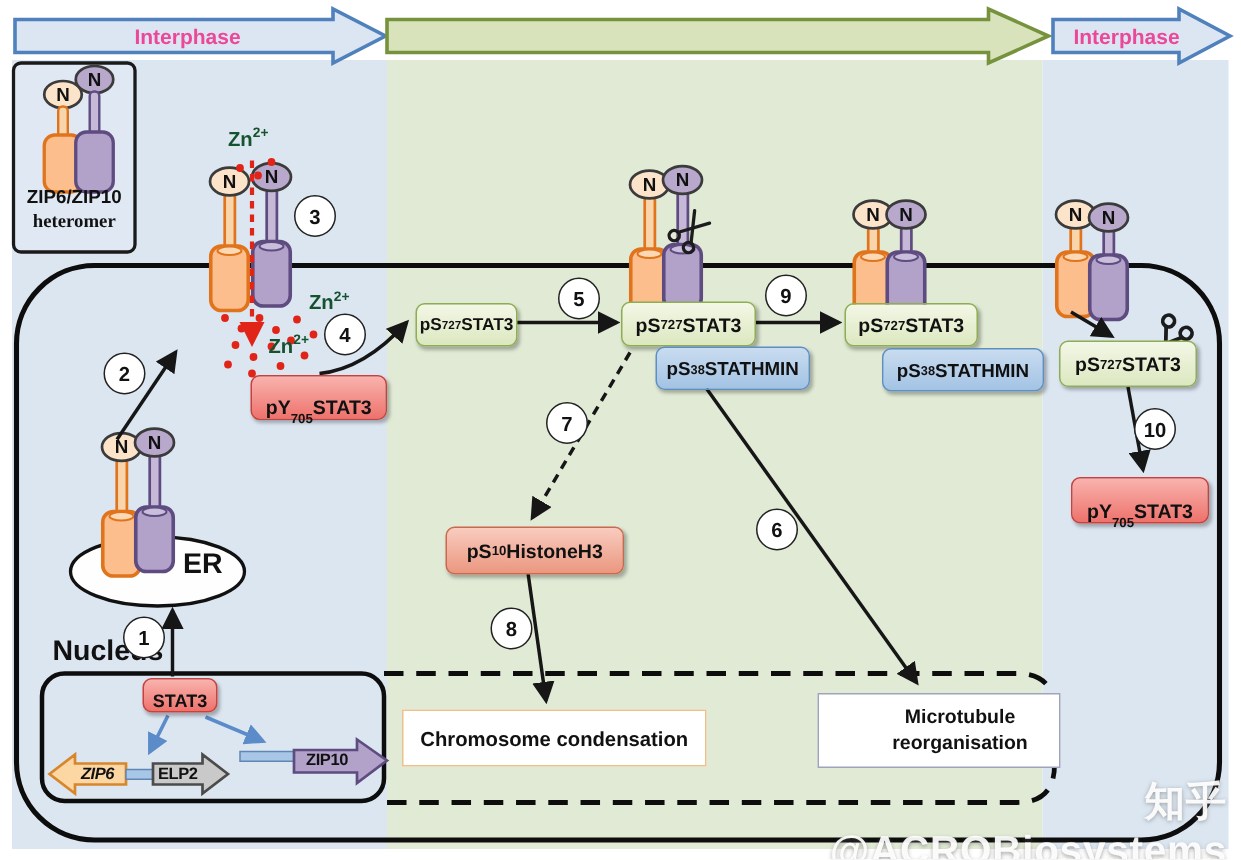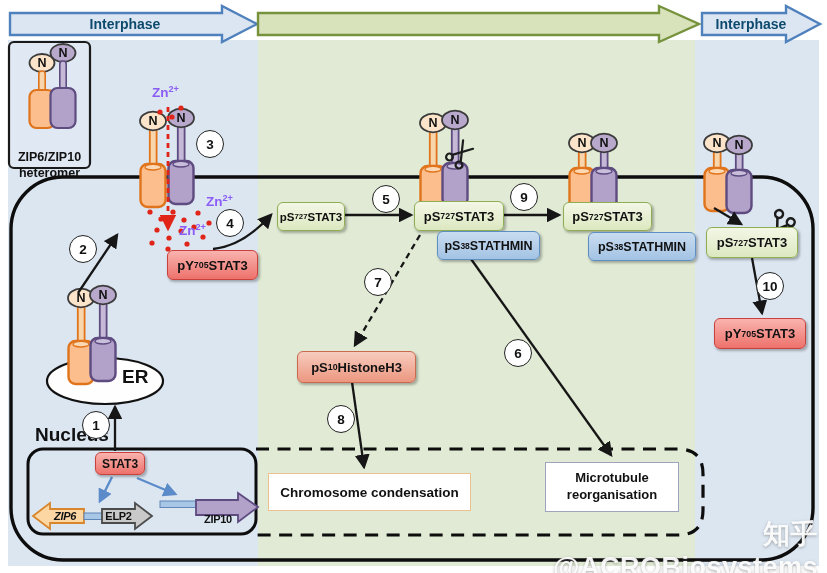--- a/index.html
+++ b/index.html
@@ -1,38 +1,38 @@
 <!DOCTYPE html>
 <html><head>
 <meta charset="utf-8">
 <style>
   html,body{margin:0;padding:0;background:#ffffff;}
   #stage{position:relative;width:827px;height:573px;background:#ffffff;overflow:hidden;
          font-family:"Liberation Sans",sans-serif;color:#111;}
   .band{position:absolute;top:40px;height:526px;}
   #svgLayer{position:absolute;left:0;top:0;width:827px;height:573px;}
   svg text{font-family:"Liberation Sans",sans-serif;}
-  .bannerlabel{position:absolute;top:16px;font-weight:bold;font-size:14px;text-align:center;color:#0c4a6e;}
+  .bannerlabel{position:absolute;top:16px;font-weight:bold;font-size:14px;text-align:center;color:#ec4899;}
   .mbox{position:absolute;display:flex;align-items:center;justify-content:center;font-weight:bold;
         font-size:13px;color:#111;border-radius:6px;box-shadow:1.5px 2px 2.5px rgba(0,0,0,0.28);white-space:nowrap;}
   .mbox sup,.zn sup{font-size:0.68em;line-height:0;vertical-align:super;}
   .green{background:linear-gradient(#f3f7e6,#dce8c0);border:1.6px solid #8fae54;}
   .blue{background:linear-gradient(#c9dcf0,#a3c3e4);border:1.6px solid #5e8fc4;font-size:12.5px;}
-  .red{background:linear-gradient(#f9b3ae,#ee726c);border:1.6px solid #c8413c;}
+  .red{background:linear-gradient(#f9b3ae,#ee726c);border:1.6px solid #c8413c;align-items:flex-end;}
   .salmon{background:linear-gradient(#f8ccbf,#eb977f);border:1.6px solid #c96a50;}
   .outcome{position:absolute;background:#ffffff;display:flex;align-items:center;justify-content:center;
            font-weight:bold;font-size:13.5px;text-align:center;}
   .chromo{border:1.6px solid #ecc18d;}
   .micro{border:1.6px solid #9fa3bc;flex-direction:column;line-height:1.3;font-size:13px;}
   .step{position:absolute;width:26px;height:26px;border-radius:50%;background:#ffffff;border:1.8px solid #222;
         display:flex;align-items:center;justify-content:center;font-weight:bold;font-size:13.5px;z-index:4;}
-  .zn{position:absolute;color:#8b5cf6;font-weight:bold;font-size:13.5px;white-space:nowrap;}
+  .zn{position:absolute;color:#14532d;font-weight:bold;font-size:13.5px;white-space:nowrap;}
   .genelabel{position:absolute;font-weight:bold;font-size:11px;text-align:center;color:#111;letter-spacing:-0.3px;}
   .legendtext{position:absolute;left:10px;top:124px;width:79px;text-align:center;font-weight:bold;
-              font-size:12.5px;line-height:1.25;margin-top:26px;}
+              font-size:12.5px;line-height:1.25;}
   .orglabel{position:absolute;font-weight:bold;}
   .watermark{position:absolute;left:500px;top:516px;width:318px;text-align:right;font-size:27px;font-weight:600;
              color:rgba(255,255,255,0.93);text-shadow:0 1px 3px rgba(100,100,100,0.55);letter-spacing:0.5px;z-index:6;}
 </style>
 </head>
 <body>
 
 <div id="stage">
 
   <div class="band" style="left:8px;width:250px;background:#dce6f1;"></div>
@@ -180,21 +180,21 @@
 
     <use href="#scissors" transform="translate(461,153) rotate(40)"></use>
     <use href="#scissors" transform="translate(778,228) rotate(215) scale(1.15)"></use>
   </svg>
 
   <div class="bannerlabel" style="left:20px;width:210px;">Interphase</div>
   <div class="bannerlabel" style="left:700px;width:102px;">Interphase</div>
 
   <div class="legendtext">
     <span style="display:block;">ZIP6/ZIP10</span>
-    <span style="display:block;">heteromer</span>
+    <span style="display:block;font-family:Liberation Serif, serif;">heteromer</span>
   </div>
 
   <div class="orglabel" style="left:122px;top:366px;font-size:19px;">ER</div>
   <div class="orglabel" style="left:35px;top:424px;font-size:19px;">Nucleus</div>
 
   <div class="zn" style="left:152px;top:85px;">
     <span>Zn</span><sup>2+</sup>
   </div>
   <div class="zn" style="left:206px;top:194px;">
     <span>Zn</span><sup>2+</sup>
@@ -244,28 +244,28 @@
       <span>STAT3</span>
   </div>
   <div class="mbox salmon" style="left:297px;top:351px;width:117px;height:30px;">
     <span>pS</span>
       <sup>10</sup>
       <span>HistoneH3</span>
   </div>
   <div class="mbox red" style="left:95px;top:452px;width:48px;height:21px;font-size:12px;">STAT3</div>
 
   <div class="outcome chromo" style="left:268px;top:473px;width:201px;height:36px;">Chromosome condensation</div>
-  <div class="outcome micro" style="left:545px;top:462px;width:132px;height:48px;">
+  <div class="outcome micro" style="left:545px;top:462px;width:132px;height:48px;padding-left:28px;">
     <span>Microtubule</span>
     <span>reorganisation</span>
   </div>
 
   <div class="genelabel" style="left:46px;top:510px;width:38px;font-style:italic;">ZIP6</div>
   <div class="genelabel" style="left:101px;top:510px;width:35px;">ELP2</div>
-  <div class="genelabel" style="left:198px;top:501px;width:40px;margin-top:12px;">ZIP10</div>
+  <div class="genelabel" style="left:198px;top:501px;width:40px;">ZIP10</div>
 
   <div class="step" style="left:82px;top:411px;">1</div>
   <div class="step" style="left:69px;top:235px;">2</div>
   <div class="step" style="left:196px;top:130px;">3</div>
   <div class="step" style="left:216px;top:209px;">4</div>
   <div class="step" style="left:372px;top:185px;">5</div>
   <div class="step" style="left:504px;top:339px;">6</div>
   <div class="step" style="left:364px;top:268px;">7</div>
   <div class="step" style="left:327px;top:405px;">8</div>
   <div class="step" style="left:510px;top:183px;">9</div>

